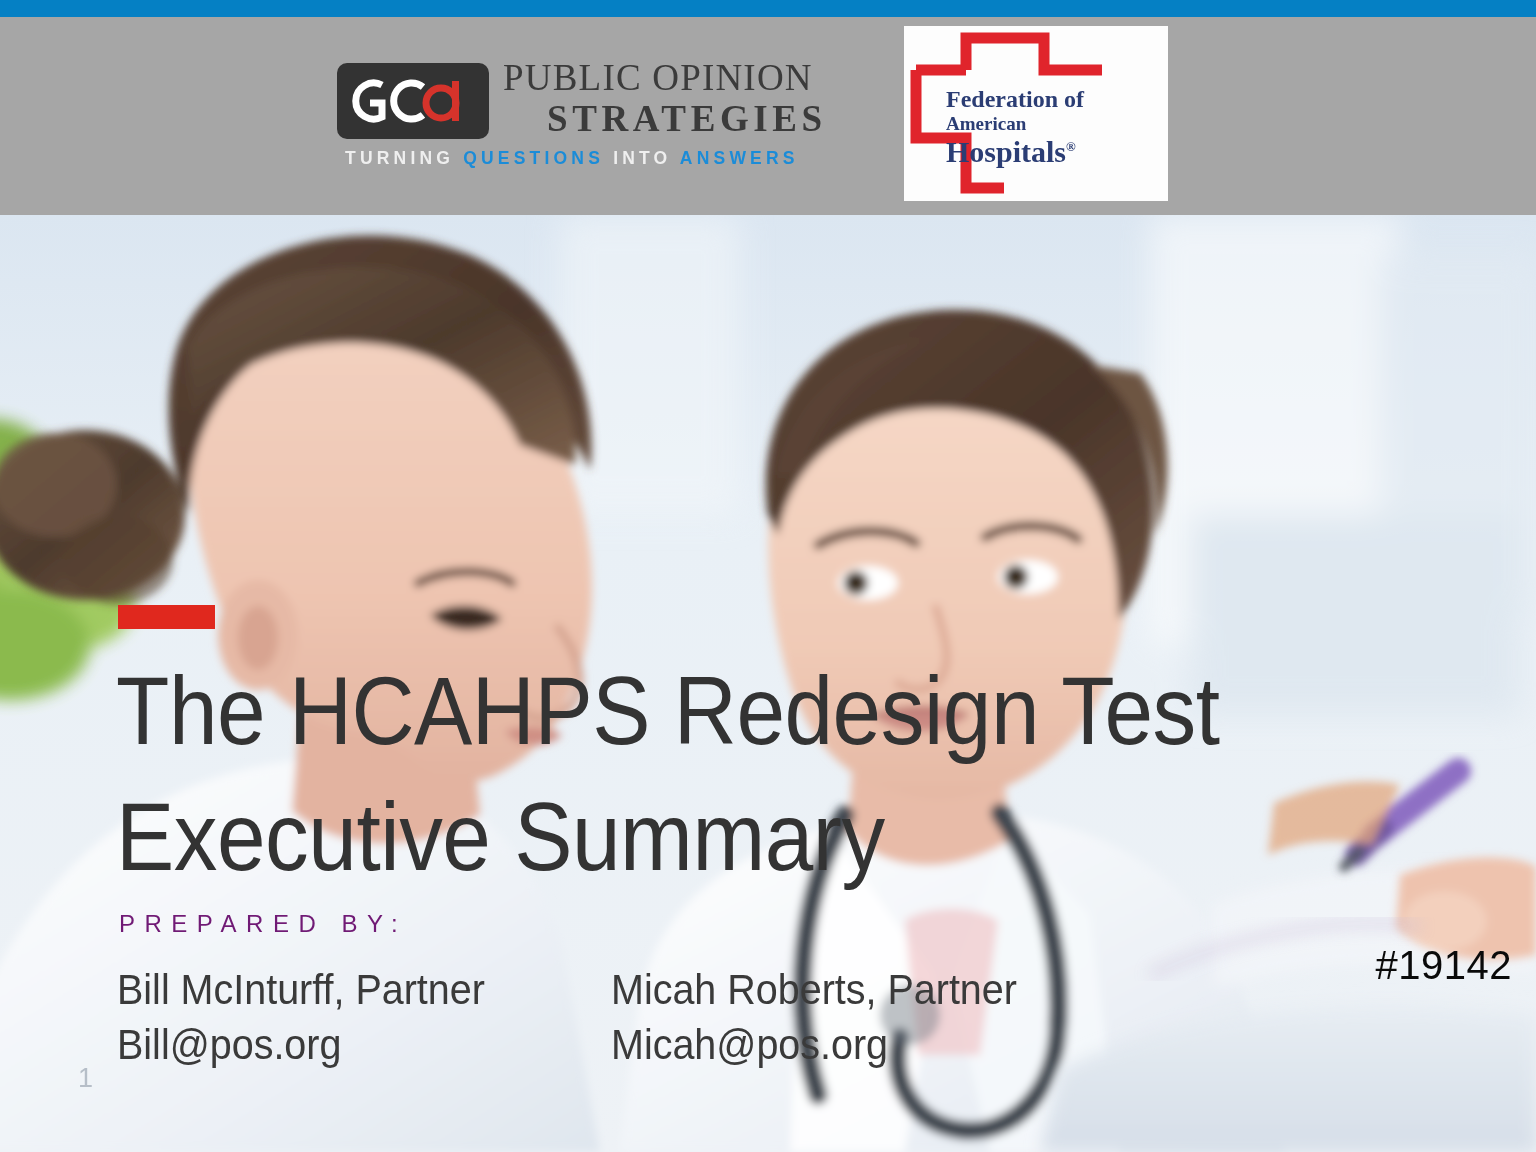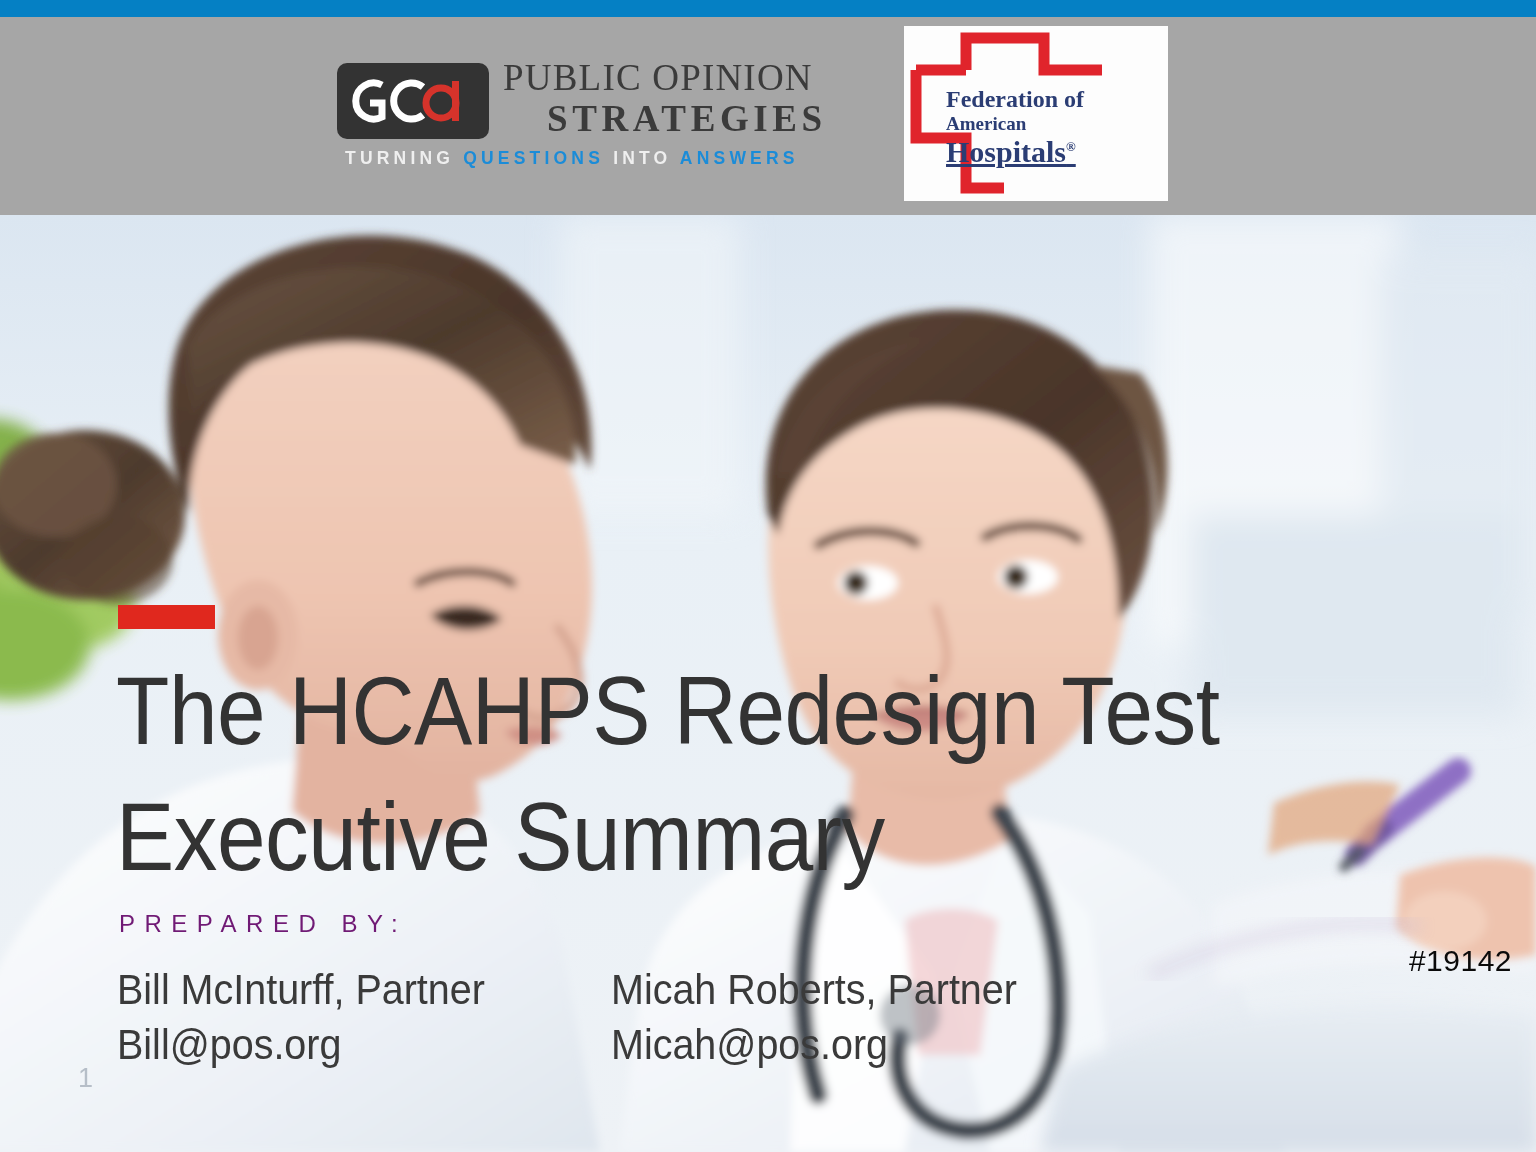--- a/index.html
+++ b/index.html
@@ -80,21 +80,21 @@
   .fah-text {
     position: absolute; left: 42px; top: 60px;
     width: 176px;
     font-family: "Liberation Serif", serif;
     color: #2b3d74;
     font-weight: bold;
     line-height: 1.14;
   }
   .fah-t1 { font-size: 24px; }
   .fah-t2 { font-size: 19px; }
-  .fah-t3 { font-size: 30px; text-decoration: underline; }
+  .fah-t3 { font-size: 30px; }
   .fah-reg { font-size: 13px; vertical-align: super; }
 
   
   .photo {
     position: absolute; left: 0; top: 215px;
     width: 1536px; height: 937px;
     overflow: hidden;
     background: #e8eef5;
     z-index: 5;
   }
@@ -146,22 +146,22 @@
   }
 
   .slide-number {
     position: absolute; left: 78px; top: 1063px;
     font-size: 27px;
     color: #b6bec8;
     font-weight: 400;
   }
 
   .doc-code {
-    position: absolute; right: 24px; bottom: 14px;
-    font-size: 30px;
+    position: absolute; right: 24px; bottom: 4px;
+    font-size: 40px;
     color: #0a0a0a;
     font-weight: 400;
     letter-spacing: 0.5px;
     margin-left: 48px;
   }
 </style>
 </head>
 <body>
 
 <div class="slide">

